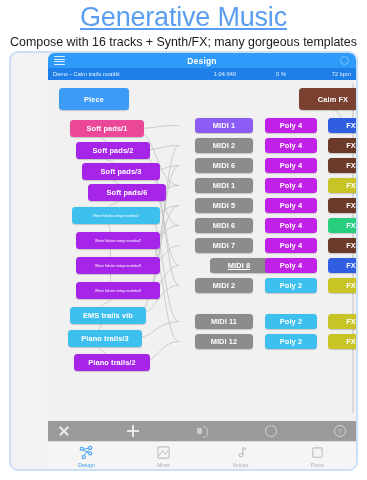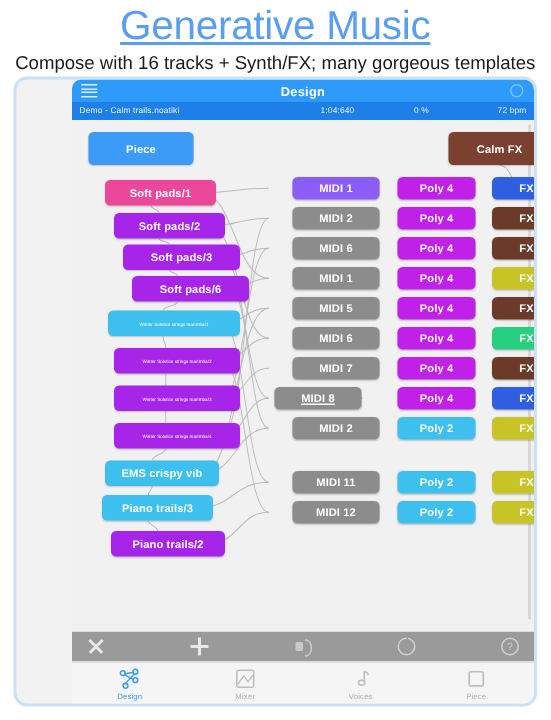--- a/index.html
+++ b/index.html
@@ -252,31 +252,31 @@
           <div class="node big" style="left: 11px; top: 8px; width: 70px; height: 22px; background: rgb(59, 155, 247);">Piece</div>
           <div class="node big" style="left: 251px; top: 8px; width: 68px; height: 22px; background: rgb(122, 64, 48);">Calm FX</div>
           <div class="node big" style="left: 22px; top: 40px; width: 74px; height: 17px; background: rgb(236, 72, 153);">Soft pads/1</div>
           <div class="node big" style="left: 28px; top: 62px; width: 74px; height: 17px; background: rgb(166, 37, 232);">Soft pads/2</div>
           <div class="node big" style="left: 34px; top: 83px; width: 78px; height: 17px; background: rgb(166, 37, 232);">Soft pads/3</div>
           <div class="node big" style="left: 40px; top: 104px; width: 78px; height: 17px; background: rgb(166, 37, 232);">Soft pads/6</div>
           <div class="node tiny" style="left: 24px; top: 127px; width: 88px; height: 17px; background: rgb(62, 192, 238);">Winter Solstice strings marimba/1</div>
           <div class="node tiny" style="left: 28px; top: 152px; width: 84px; height: 17px; background: rgb(166, 37, 232);">Winter Solstice strings marimba/2</div>
           <div class="node tiny" style="left: 28px; top: 177px; width: 84px; height: 17px; background: rgb(166, 37, 232);">Winter Solstice strings marimba/3</div>
           <div class="node tiny" style="left: 28px; top: 202px; width: 84px; height: 17px; background: rgb(166, 37, 232);">Winter Solstice strings marimba/4</div>
-          <div class="node big" style="left: 22px; top: 227px; width: 76px; height: 17px; background: rgb(62, 192, 238);">EMS crispy vib</div>
+          <div class="node big" style="left: 22px; top: 227px; width: 76px; height: 17px; background: rgb(62, 192, 238);">EMS trails vib</div>
           <div class="node big" style="left: 20px; top: 250px; width: 74px; height: 17px; background: rgb(62, 192, 238);">Piano trails/3</div>
           <div class="node big" style="left: 26px; top: 274px; width: 76px; height: 17px; background: rgb(166, 37, 232);">Piano trails/2</div>
           <div class="node big" style="left: 147px; top: 38px; width: 58px; height: 15px; background: #8b5cf6;">MIDI 1</div>
           <div class="node big" style="left: 147px; top: 58px; width: 58px; height: 15px; background: rgb(140, 140, 140);">MIDI 2</div>
           <div class="node big" style="left: 147px; top: 78px; width: 58px; height: 15px; background: rgb(140, 140, 140);">MIDI 6</div>
           <div class="node big" style="left: 147px; top: 98px; width: 58px; height: 15px; background: rgb(140, 140, 140);">MIDI 1</div>
           <div class="node big" style="left: 147px; top: 118px; width: 58px; height: 15px; background: rgb(140, 140, 140);">MIDI 5</div>
           <div class="node big" style="left: 147px; top: 138px; width: 58px; height: 15px; background: rgb(140, 140, 140); text-align: center;">MIDI 6</div>
           <div class="node big" style="left: 147px; top: 158px; width: 58px; height: 15px; background: rgb(140, 140, 140);">MIDI 7</div>
-          <div class="node big" style="left: 135px; top: 178px; width: 58px; height: 15px; background: rgb(140, 140, 140); text-decoration: underline;">MIDI 8</div>
+          <div class="node big" style="left: 162px; top: 178px; width: 58px; height: 15px; background: rgb(140, 140, 140); text-decoration: underline;">MIDI 8</div>
           <div class="node big" style="left: 147px; top: 198px; width: 58px; height: 15px; background: rgb(140, 140, 140);">MIDI 2</div>
           <div class="node big" style="left: 147px; top: 234px; width: 58px; height: 15px; background: rgb(140, 140, 140);">MIDI 11</div>
           <div class="node big" style="left: 147px; top: 254px; width: 58px; height: 15px; background: rgb(140, 140, 140);">MIDI 12</div>
           <div class="node big" style="left: 217px; top: 38px; width: 52px; height: 15px; background: rgb(192, 32, 232);">Poly 4</div>
           <div class="node big" style="left: 217px; top: 58px; width: 52px; height: 15px; background: rgb(192, 32, 232);">Poly 4</div>
           <div class="node big" style="left: 217px; top: 78px; width: 52px; height: 15px; background: rgb(192, 32, 232);">Poly 4</div>
           <div class="node big" style="left: 217px; top: 98px; width: 52px; height: 15px; background: rgb(192, 32, 232);">Poly 4</div>
           <div class="node big" style="left: 217px; top: 118px; width: 52px; height: 15px; background: rgb(192, 32, 232);">Poly 4</div>
           <div class="node big" style="left: 217px; top: 138px; width: 52px; height: 15px; background: rgb(192, 32, 232);">Poly 4</div>
           <div class="node big" style="left: 217px; top: 158px; width: 52px; height: 15px; background: rgb(192, 32, 232);">Poly 4</div>

